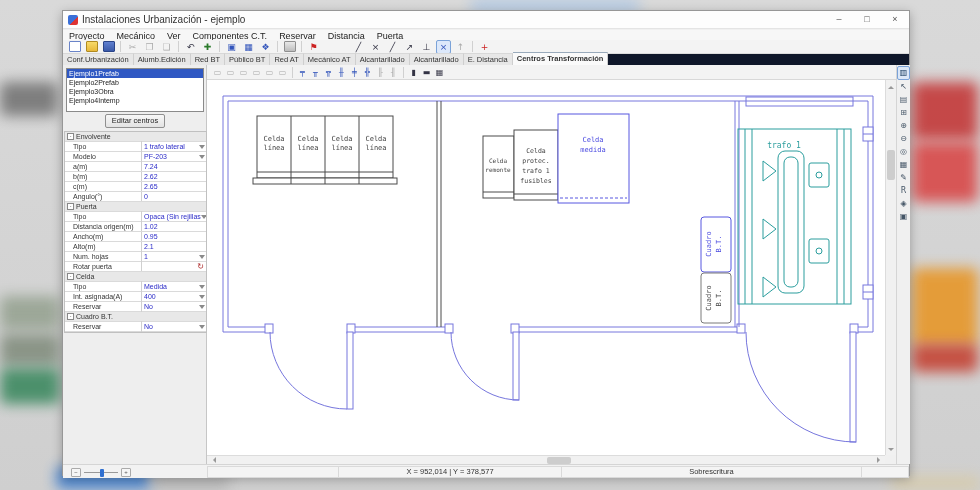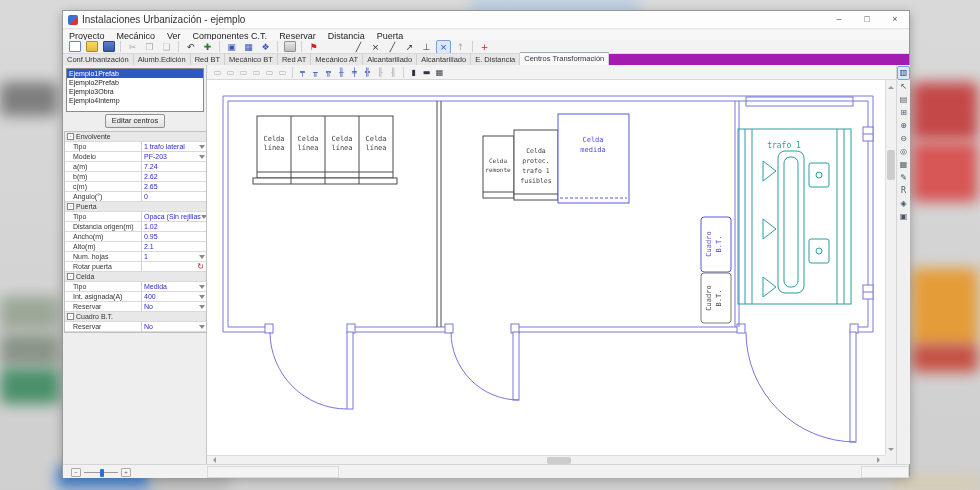--- a/index.html
+++ b/index.html
@@ -25,25 +25,25 @@
   .tsep{width:1px;height:11px;background:#d0d0d0;margin:0 3px}
   .ic{width:10px;height:9px;border-radius:1px}
   .ic-new{background:#fff;border:1px solid #6a84c8}
   .ic-open{background:linear-gradient(#f7d96a,#e8b93a);border:1px solid #b08a20}
   .ic-save{background:linear-gradient(#5f7fd0,#3a59a8);border:1px solid #2a4488}
   .ic-print{background:linear-gradient(#e8e8e8,#bdbdbd);border:1px solid #8f8f8f}
   .glyph{font-family:"DejaVu Sans",sans-serif}
   .tool-sel{background:#dce8fa;border:1px solid #7aa2d8}
   .dim{color:#aaa}
   .blue{color:#3355bb}.red{color:#c22}.green{color:#2a7a2a}.navy{color:#334}
-  .tabbar{position:absolute;left:0;top:43px;width:846px;height:11px;background:#a21caf;
+  .tabbar{position:absolute;left:0;top:43px;width:846px;height:11px;background:#0f172a;
     border-bottom:1px solid #c9c9c9;display:flex;align-items:flex-end}
   .tab{font-size:7.5px;color:#333;padding:1px 4px;border-right:1px solid #cfcfcf;border-top:1px solid #d8d8d8;
     background:#e7e7e7;height:9px;line-height:9px;white-space:nowrap}
-  .tab.active{background:#fafafa;border-top:1px solid #9ab;font-weight:normal;height:10px}
+  .tab.active{background:#fafafa;border-top:1px solid #9ab;font-weight:bold;height:10px}
   
   .lpanel{position:absolute;left:0;top:54px;width:144px;height:399px;background:#eeeeee;
     border-right:1px solid #c6c6c6;box-sizing:border-box}
   .listbox{position:absolute;left:3px;top:3px;width:136px;height:42px;background:#fff;
     border:1px solid #8a8a8a;overflow:hidden}
   .listbox div{font-size:7px;line-height:9px;padding-left:2px;color:#222;white-space:nowrap}
   .listbox .sel{background:#2f58c3;color:#fff}
   .editbtn{position:absolute;left:42px;top:49px;width:58px;height:12px;font-size:7.5px;line-height:12px;
     text-align:center;color:#222;background:linear-gradient(#f8f8f8,#e2e2e2);border:1px solid #8f8f8f;border-radius:2px}
   .pgrid{position:absolute;left:1px;top:66px;width:141px;border:1px solid #c0c0c0;background:#fff}
@@ -154,21 +154,21 @@
       <span class="tbtn glyph blue tool-sel">×</span>
       <span class="tbtn glyph dim">↑</span>
       <span class="tsep"></span>
       <span class="tbtn glyph red">+</span>
     </div>
 
     <div class="tabbar">
       <span class="tab">Conf.Urbanización</span>
       <span class="tab">Alumb.Edición</span>
       <span class="tab">Red BT</span>
-      <span class="tab">Mecánico BT</span>
+      <span class="tab">Público BT</span>
       <span class="tab">Red AT</span>
       <span class="tab">Mecánico AT</span>
       <span class="tab">Alcantarillado</span>
       <span class="tab">Alcantarillado</span>
       <span class="tab">E. Distancia</span>
       <span class="tab active">Centros Transformación</span>
     </div>
 
     <div class="lpanel">
       <div class="listbox">
@@ -456,17 +456,19 @@
 
     <div class="statusbar">
       <div class="slider">
         <span class="sbtn">−</span>
         <span class="strack">
             <span class="sthumb"></span>
           </span>
         <span class="sbtn">+</span>
       </div>
       <div class="sfield" style="left:144px;width:130px"></div>
+      <div class="sfield" style="left:275px;width:222px">X = 952,014 | Y = 378,577</div>
+      <div class="sfield" style="left:498px;width:299px">Sobrescritura</div>
       <div class="sfield" style="left:798px;width:46px"></div>
     </div>
 
   </div>
 </div>
 
 </body></html>

